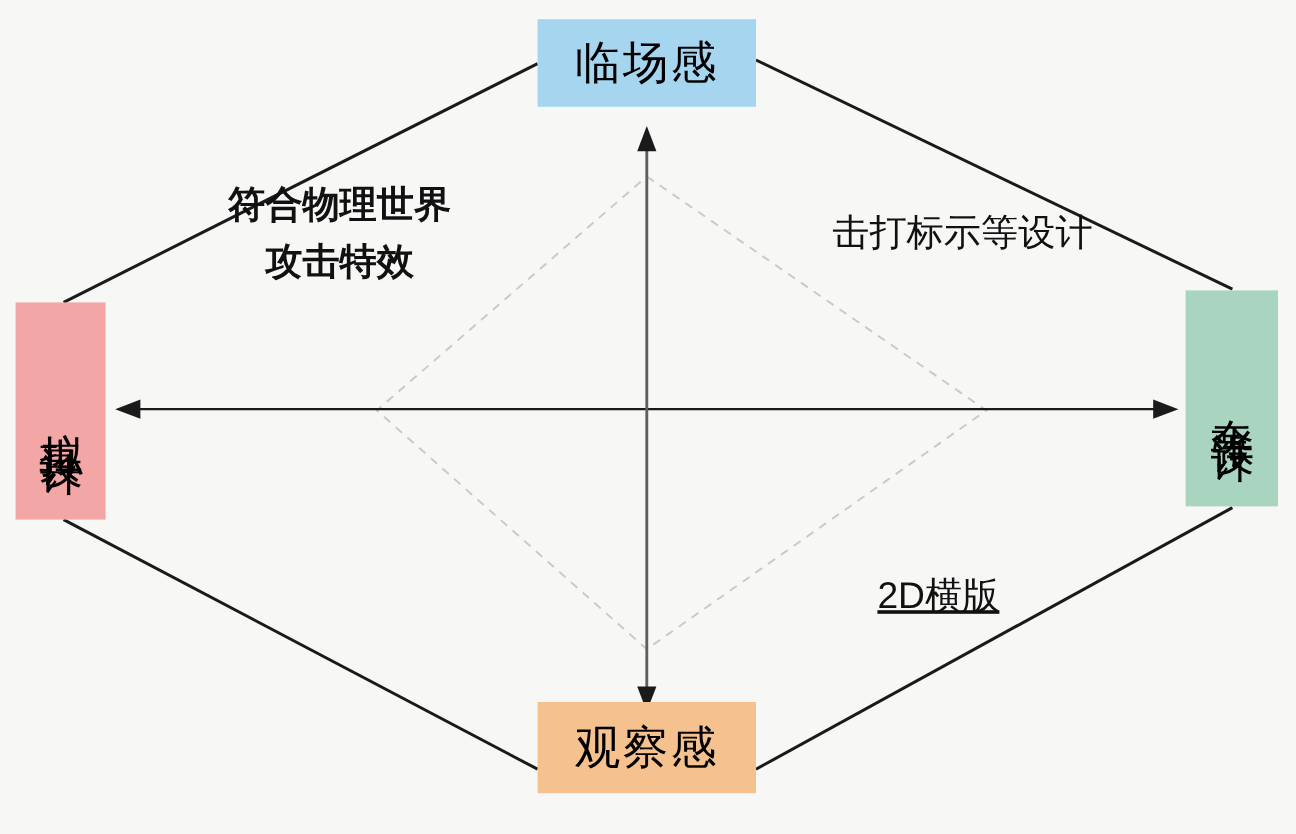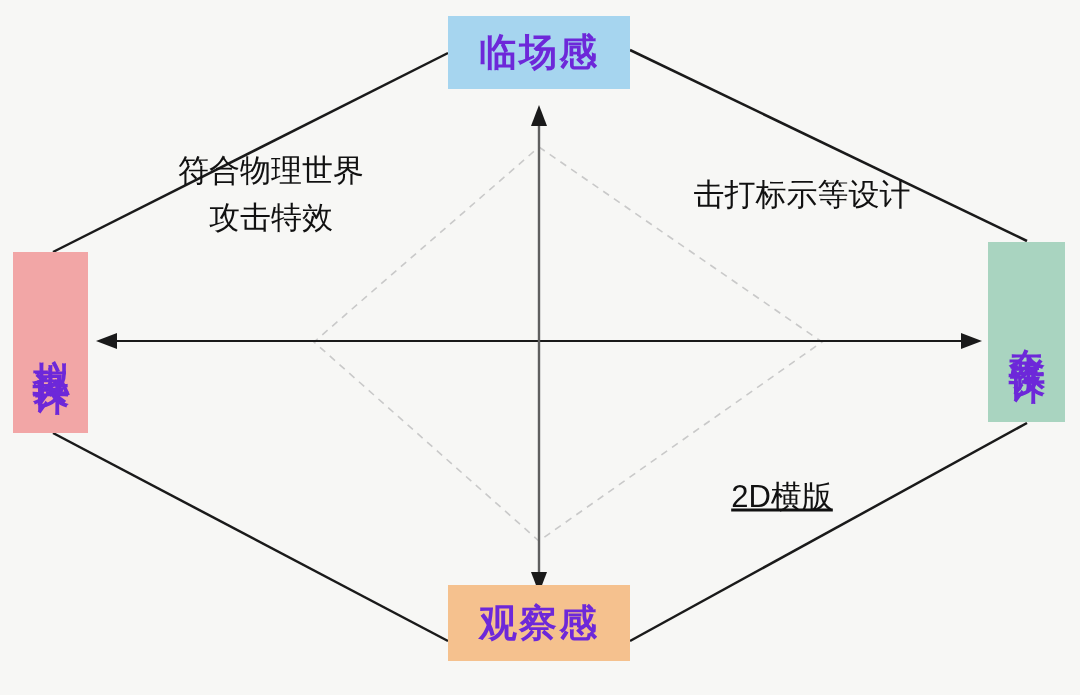--- a/index.html
+++ b/index.html
@@ -20,22 +20,22 @@
     left: 0;
     top: 0;
     width: 1080px;
     height: 695px;
   }
   .axis-box {
     position: absolute;
     display: flex;
     align-items: center;
     justify-content: center;
-    color: #6d28d9;
-    font-weight: bold;
+    color: #000000;
+    font-weight: normal;
     text-align: center;
   }
   .axis-box.horizontal {
     font-size: 38px;
     letter-spacing: 2px;
   }
   .axis-box.vertical {
     font-size: 36px;
     writing-mode: vertical-rl;
     text-orientation: upright;
@@ -48,21 +48,21 @@
 
   .quadrant-text {
     position: absolute;
     transform: translate(-50%, -50%);
     text-align: center;
     color: #111111;
     font-size: 31px;
     line-height: 47px;
     white-space: nowrap;
   }
-  .qt-top-left     { left: 271px; top: 194px; }
+  .qt-top-left     { left: 283px; top: 194px; font-weight: bold; }
   .qt-top-right    { left: 802px; top: 194px; }
   .qt-bottom-left  { left: 292px; top: 495px; }
   .qt-bottom-right { left: 782px; top: 496px; text-decoration: underline; }
   .quadrant-text span { display: block; }
 </style>
 </head>
 <body>
 
 <div class="stage">
 

